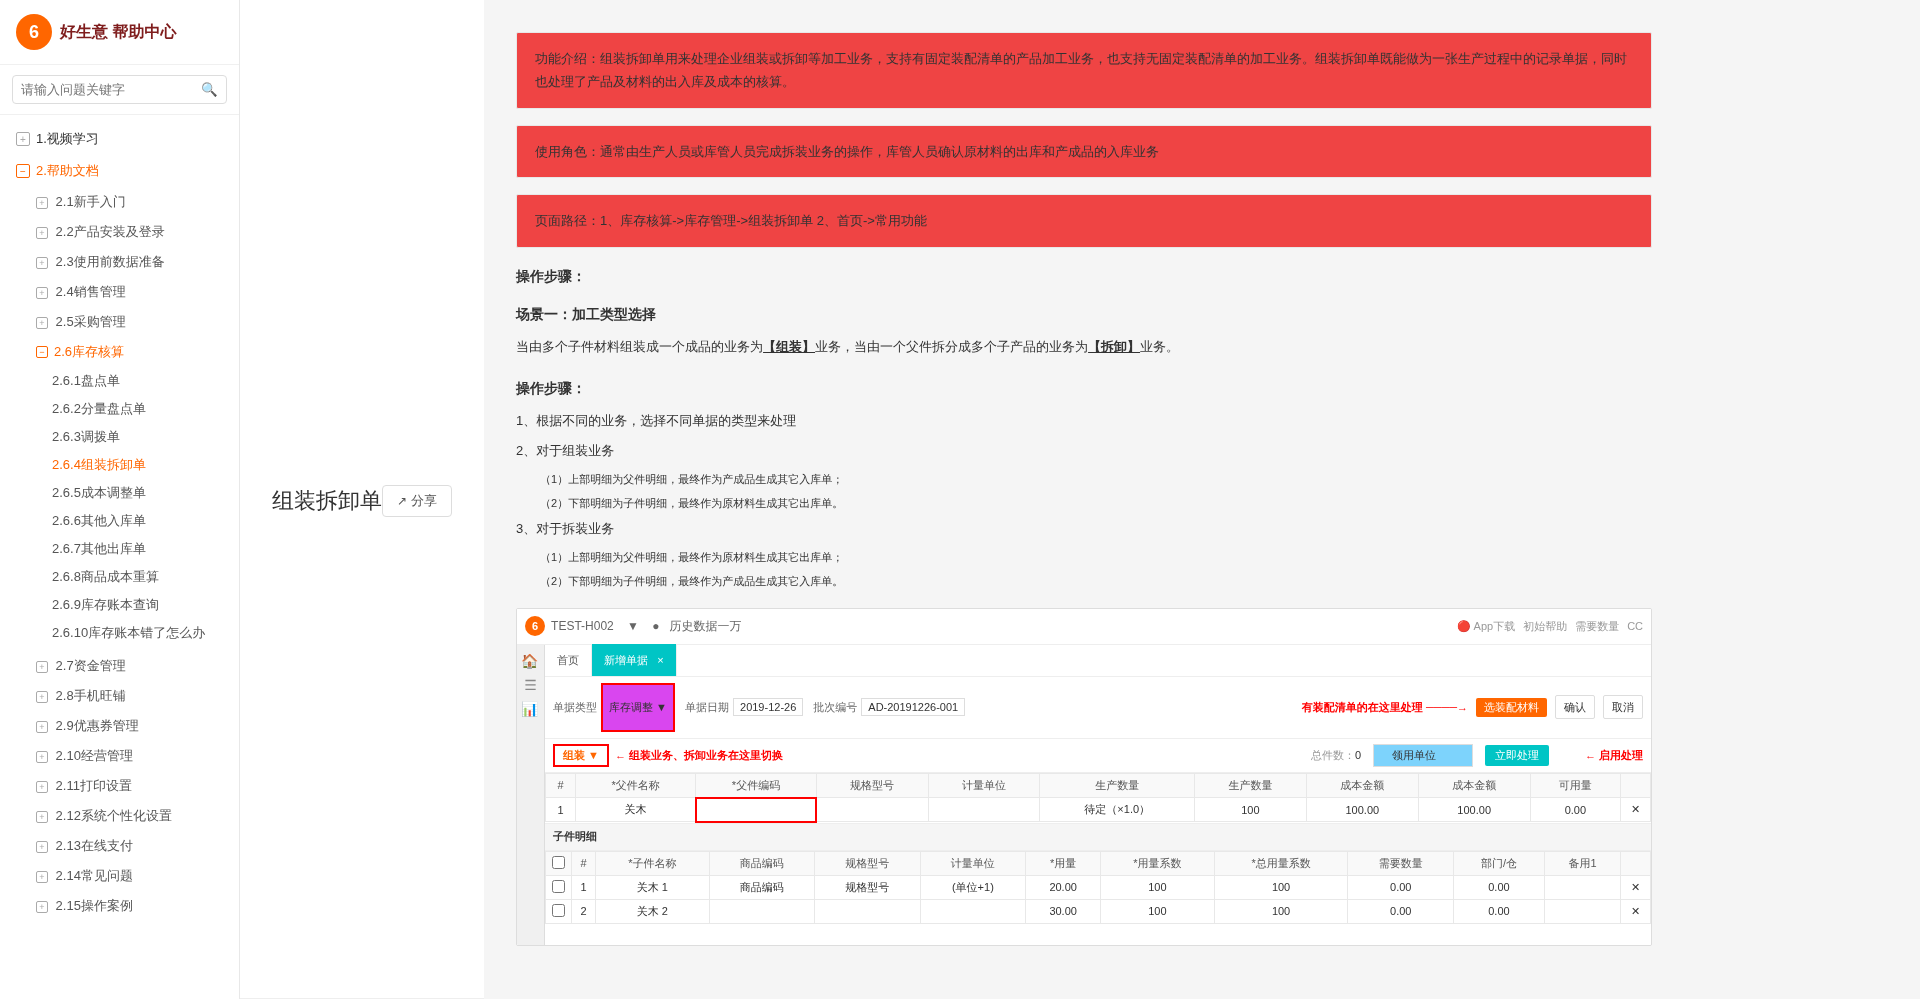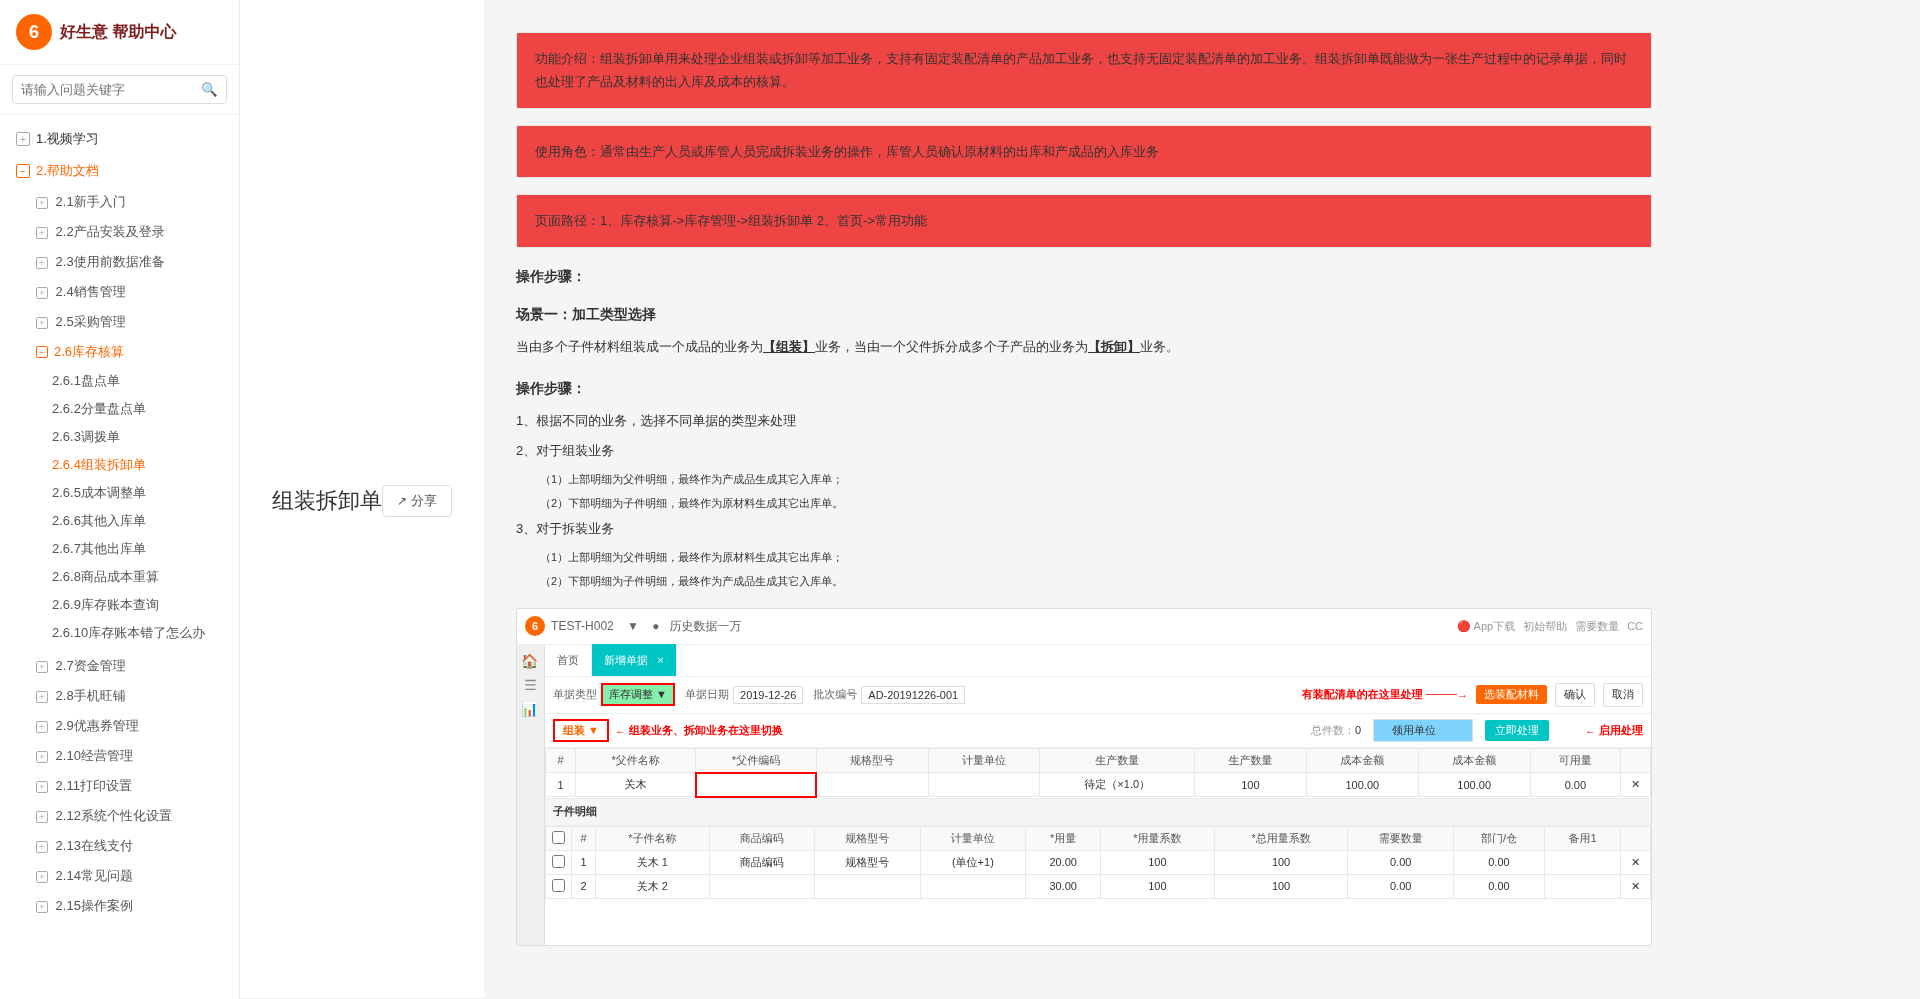--- a/index.html
+++ b/index.html
@@ -477,21 +477,21 @@
           <div style="flex:1;">
 
             <div class="fake-tab-bar">
               <div class="fake-tab">首页</div>
               <div class="fake-tab active">新增单据 &nbsp; ×</div>
             </div>
 
             <div style="display:flex;align-items:center;padding:6px 8px;border-bottom:1px solid #eee;gap:10px;background:#fff;flex-wrap:wrap;">
               <div style="display:flex;align-items:center;gap:4px;">
                 <span class="fake-label">单据类型</span>
-                <div style="border:2px solid #f00;padding:2px 6px;font-size:11px;display:inline-flex;align-items:center;background:#86efac;">库存调整 ▼</div>
+                <div style="border:2px solid #f00;padding:15px 6px;font-size:11px;display:inline-flex;align-items:center;background:#d946ef;">库存调整 ▼</div>
               </div>
               <div style="display:flex;align-items:center;gap:4px;">
                 <span class="fake-label">单据日期</span>
                 <div style="border:1px solid #ddd;padding:2px 6px;font-size:11px;background:#fff;">2019-12-26</div>
               </div>
               <div style="display:flex;align-items:center;gap:4px;">
                 <span class="fake-label">批次编号</span>
                 <div style="border:1px solid #ddd;padding:2px 6px;font-size:11px;background:#fff;">AD-20191226-001</div>
               </div>
 

